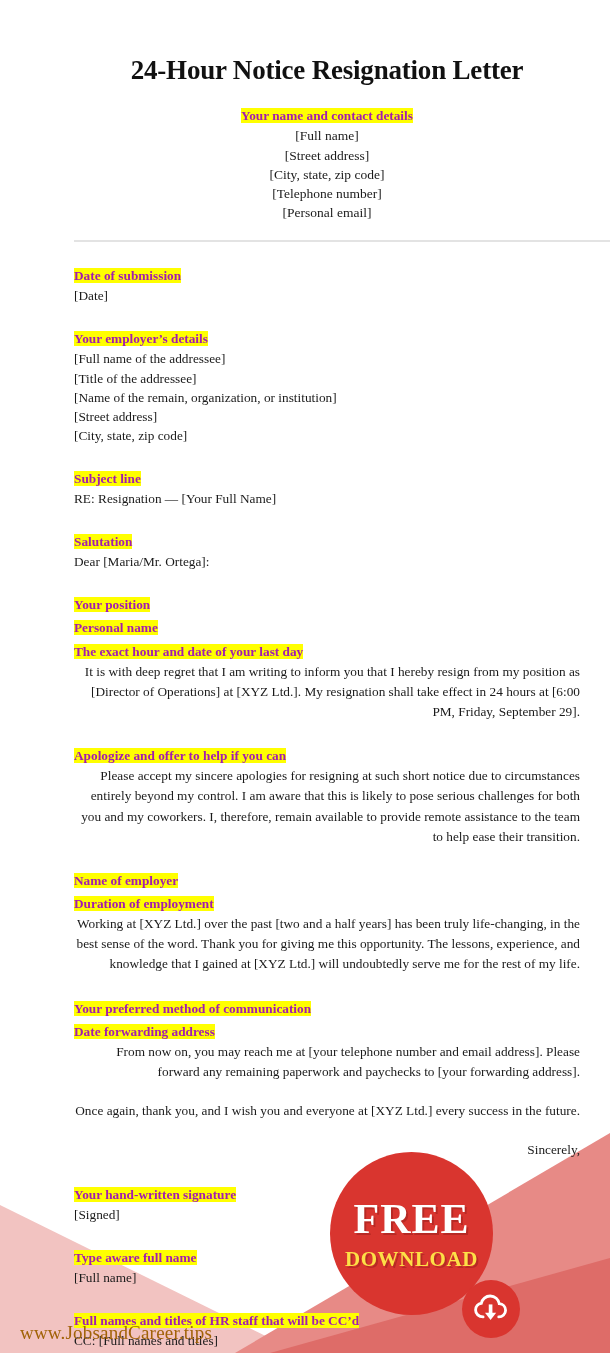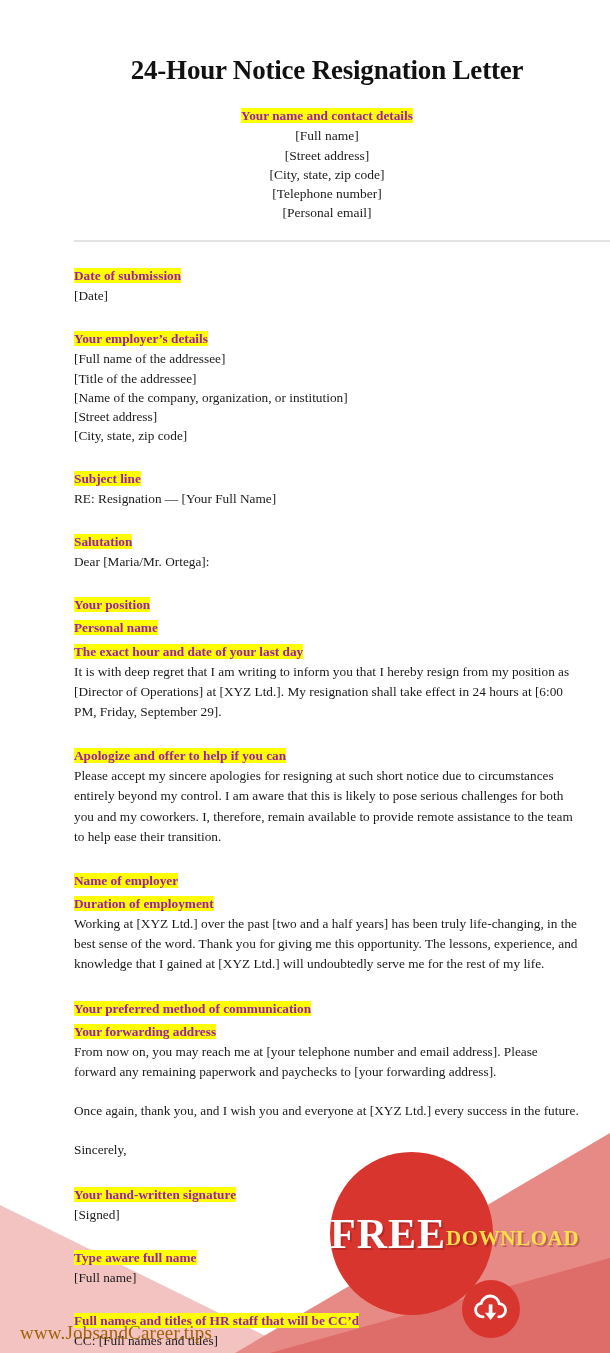--- a/index.html
+++ b/index.html
@@ -84,41 +84,41 @@
 
   .line {
     font-size: 13.3px;
     line-height: 1.44;
   }
 
   .para {
     font-size: 13.3px;
     line-height: 1.52;
     margin: 0;
-    text-align: left;
+    text-align: right;
   }
 
   .gap-para {
     margin-top: 19px;
   }
 
   
   .badge-circle {
     position: absolute;
     left: 330px;
     top: 1152px;
     width: 163px;
     height: 163px;
     border-radius: 50%;
     background: #d9352f;
     z-index: 8;
     display: flex;
-    flex-direction: row;
+    flex-direction: column;
     align-items: center;
-    justify-content: flex-start;
+    justify-content: center;
   }
   .badge-free {
     color: #ffffff;
     font-family: "Liberation Serif", "DejaVu Serif", serif;
     font-weight: bold;
     font-size: 42px;
     line-height: 1;
     letter-spacing: 1px;
     text-shadow: 2px 2px 0 rgba(120,20,18,0.35);
   }
@@ -187,21 +187,21 @@
 
     <div class="section">
       <div class="hl-row"><span class="hl">Date of submission</span></div>
       <div class="line">[Date]</div>
     </div>
 
     <div class="section">
       <div class="hl-row"><span class="hl">Your employer’s details</span></div>
       <div class="line">[Full name of the addressee]</div>
       <div class="line">[Title of the addressee]</div>
-      <div class="line">[Name of the company, organization, or institution]</div>
+      <div class="line">[Name of the remain, organization, or institution]</div>
       <div class="line">[Street address]</div>
       <div class="line">[City, state, zip code]</div>
     </div>
 
     <div class="section">
       <div class="hl-row"><span class="hl">Subject line</span></div>
       <div class="line">RE: Resignation — [Your Full Name]</div>
     </div>
 
     <div class="section">
@@ -222,21 +222,21 @@
     </div>
 
     <div class="section">
       <div class="hl-row"><span class="hl">Name of employer</span></div>
       <div class="hl-row"><span class="hl">Duration of employment</span></div>
       <p class="para">Working at [XYZ Ltd.] over the past [two and a half years] has been truly life-changing, in the best sense of the word. Thank you for giving me this opportunity. The lessons, experience, and knowledge that I gained at [XYZ Ltd.] will undoubtedly serve me for the rest of my life.</p>
     </div>
 
     <div class="section">
       <div class="hl-row"><span class="hl">Your preferred method of communication</span></div>
-      <div class="hl-row"><span class="hl">Your forwarding address</span></div>
+      <div class="hl-row"><span class="hl">Date forwarding address</span></div>
       <p class="para">From now on, you may reach me at [your telephone number and email address]. Please forward any remaining paperwork and paychecks to [your forwarding address].</p>
     </div>
 
     <p class="para gap-para">Once again, thank you, and I wish you and everyone at [XYZ Ltd.] every success in the future.</p>
     <p class="para gap-para">Sincerely,</p>
 
     <div class="section">
       <div class="hl-row"><span class="hl">Your hand-written signature</span></div>
       <div class="line">[Signed]</div>
     </div>

